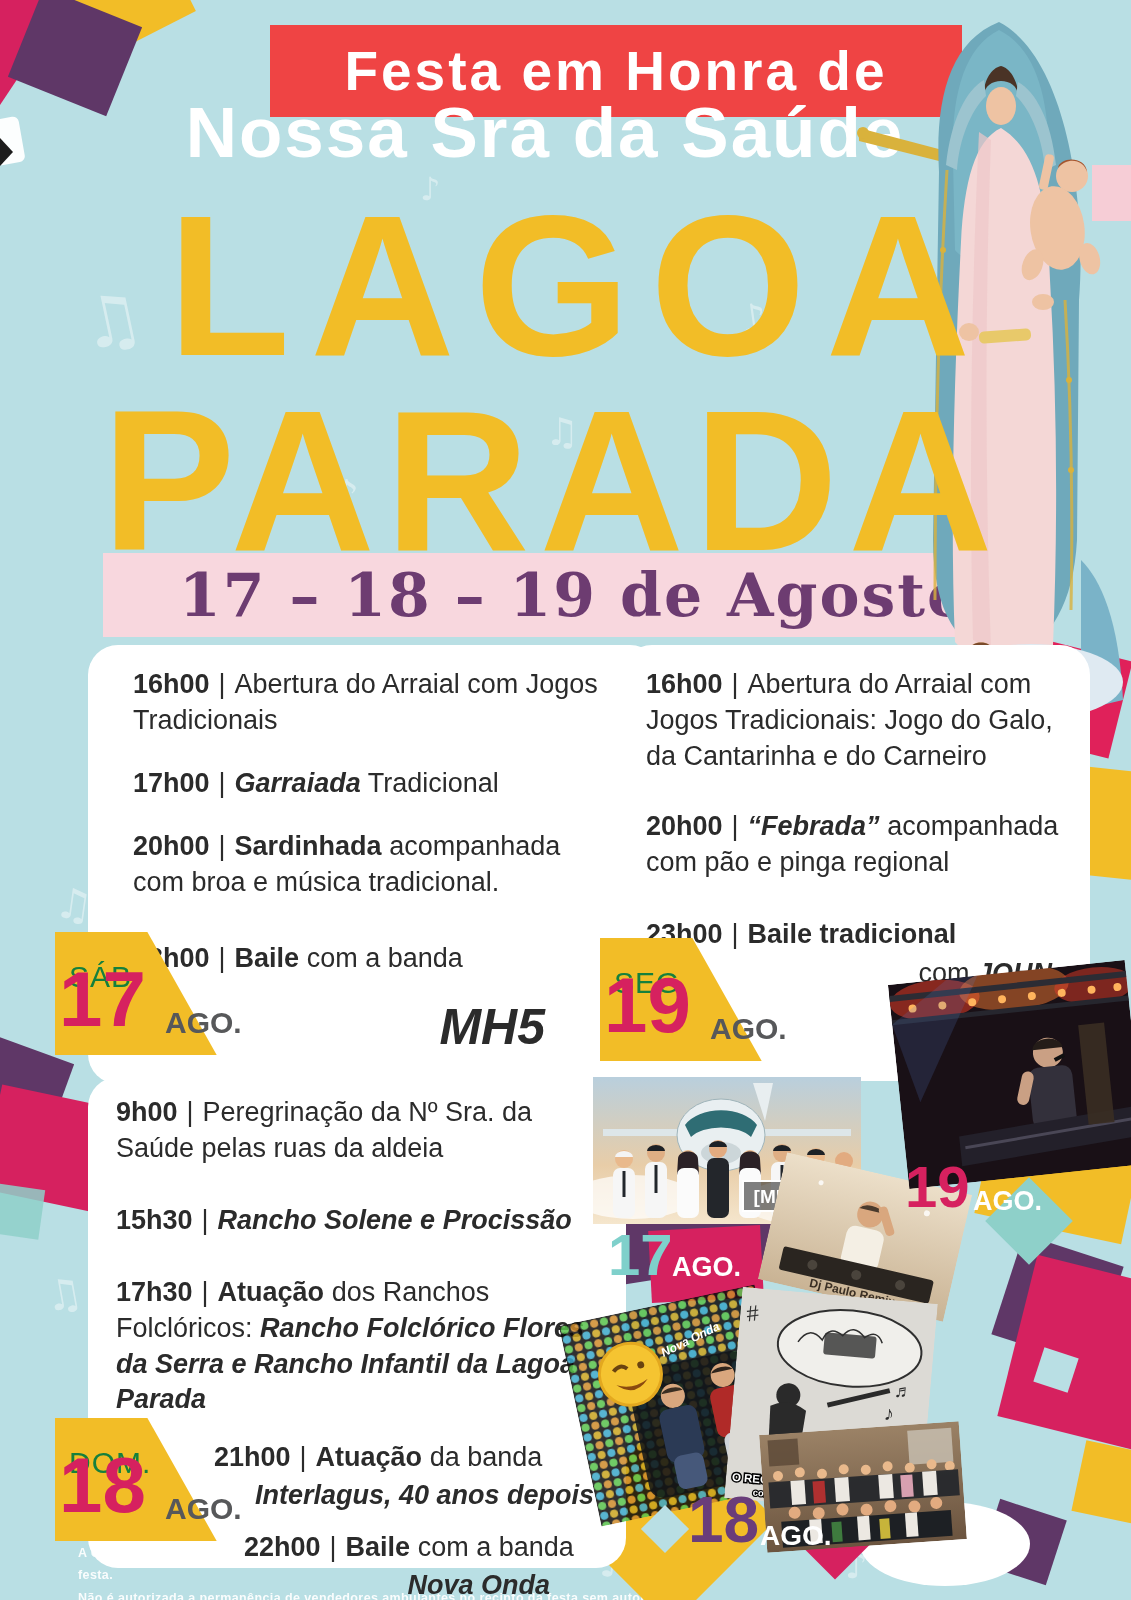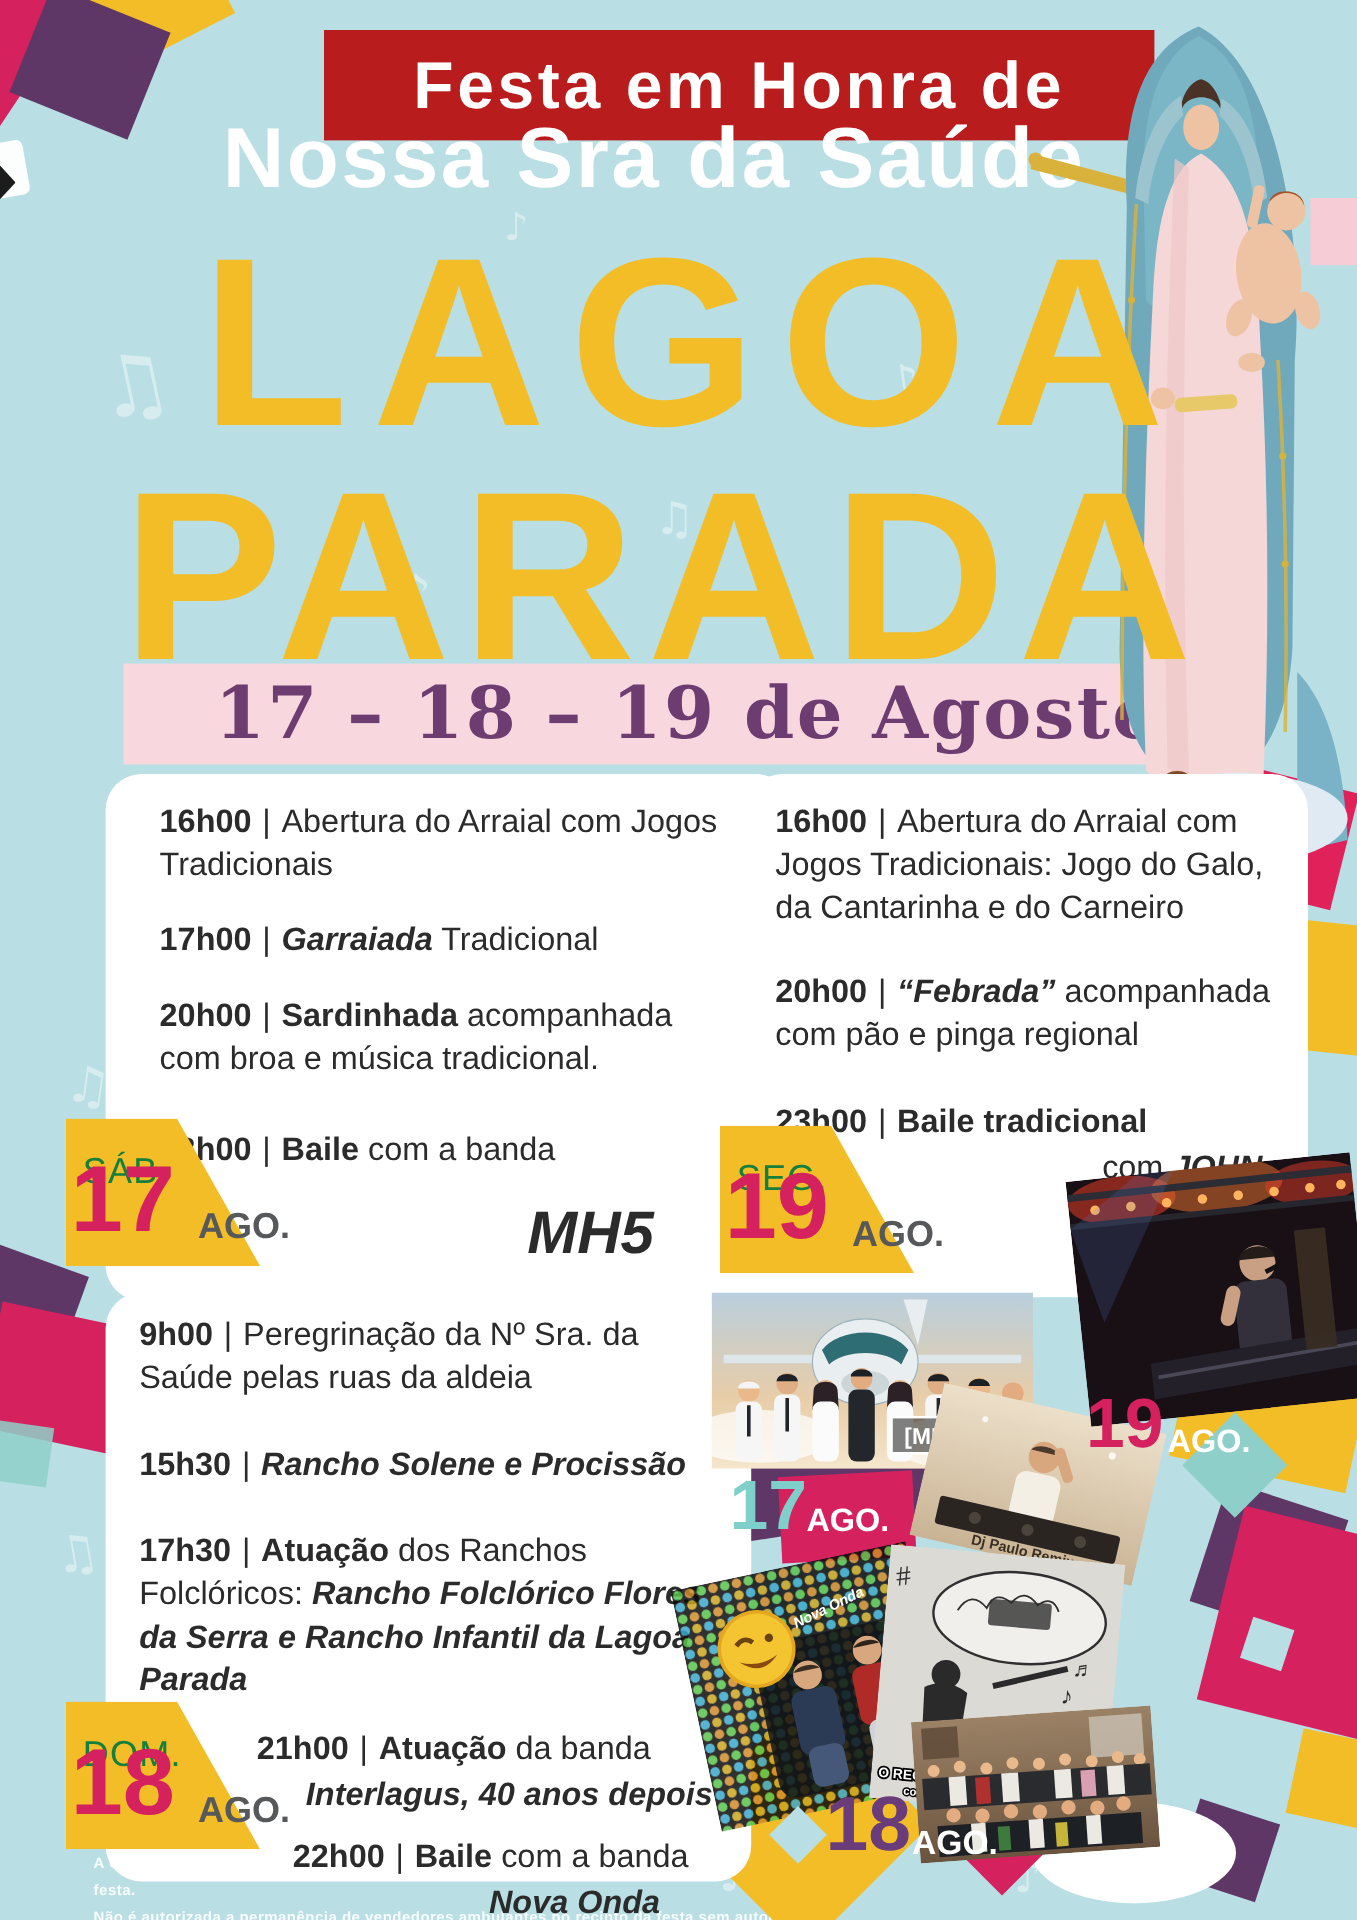--- a/index.html
+++ b/index.html
@@ -4,21 +4,21 @@
 <style>
   html,body{margin:0;padding:0;background:#8fb8c0;}
   .poster{position:relative;width:1131px;height:1600px;overflow:hidden;
           background:#b9dfe4;font-family:"Liberation Sans",sans-serif;}
   .abs{position:absolute;}
   .note{position:absolute;color:rgba(255,255,255,.42);z-index:1;
         font-family:"DejaVu Sans",sans-serif;user-select:none;}
   .confetti{position:absolute;z-index:2;}
   .z4{z-index:4}.z5{z-index:5}.z6{z-index:6}
   
-  .banner-top{left:270px;top:25px;width:692px;height:92px;background:#b91c1c;z-index:2;
+  .banner-top{left:270px;top:25px;width:692px;height:92px;background:#ef4444;z-index:2;
               display:flex;align-items:center;justify-content:center;}
   .banner-top span{color:#fff;font-weight:bold;font-size:55px;letter-spacing:3px;}
   .subtitle{left:145px;top:92px;width:800px;z-index:2;text-align:center;color:#fff;
             font-weight:bold;font-size:71px;letter-spacing:2px;white-space:nowrap;}
   .big-title{z-index:4;color:#f2bd27;font-weight:bold;line-height:1;white-space:nowrap;}
   .date-banner{left:103px;top:553px;width:942px;height:84px;background:#f8d7de;z-index:2;
                display:flex;align-items:center;justify-content:center;}
   .date-banner span{font-family:"DejaVu Serif",serif;font-weight:bold;font-size:60px;
                     color:#6d3c71;letter-spacing:2px;}
   

